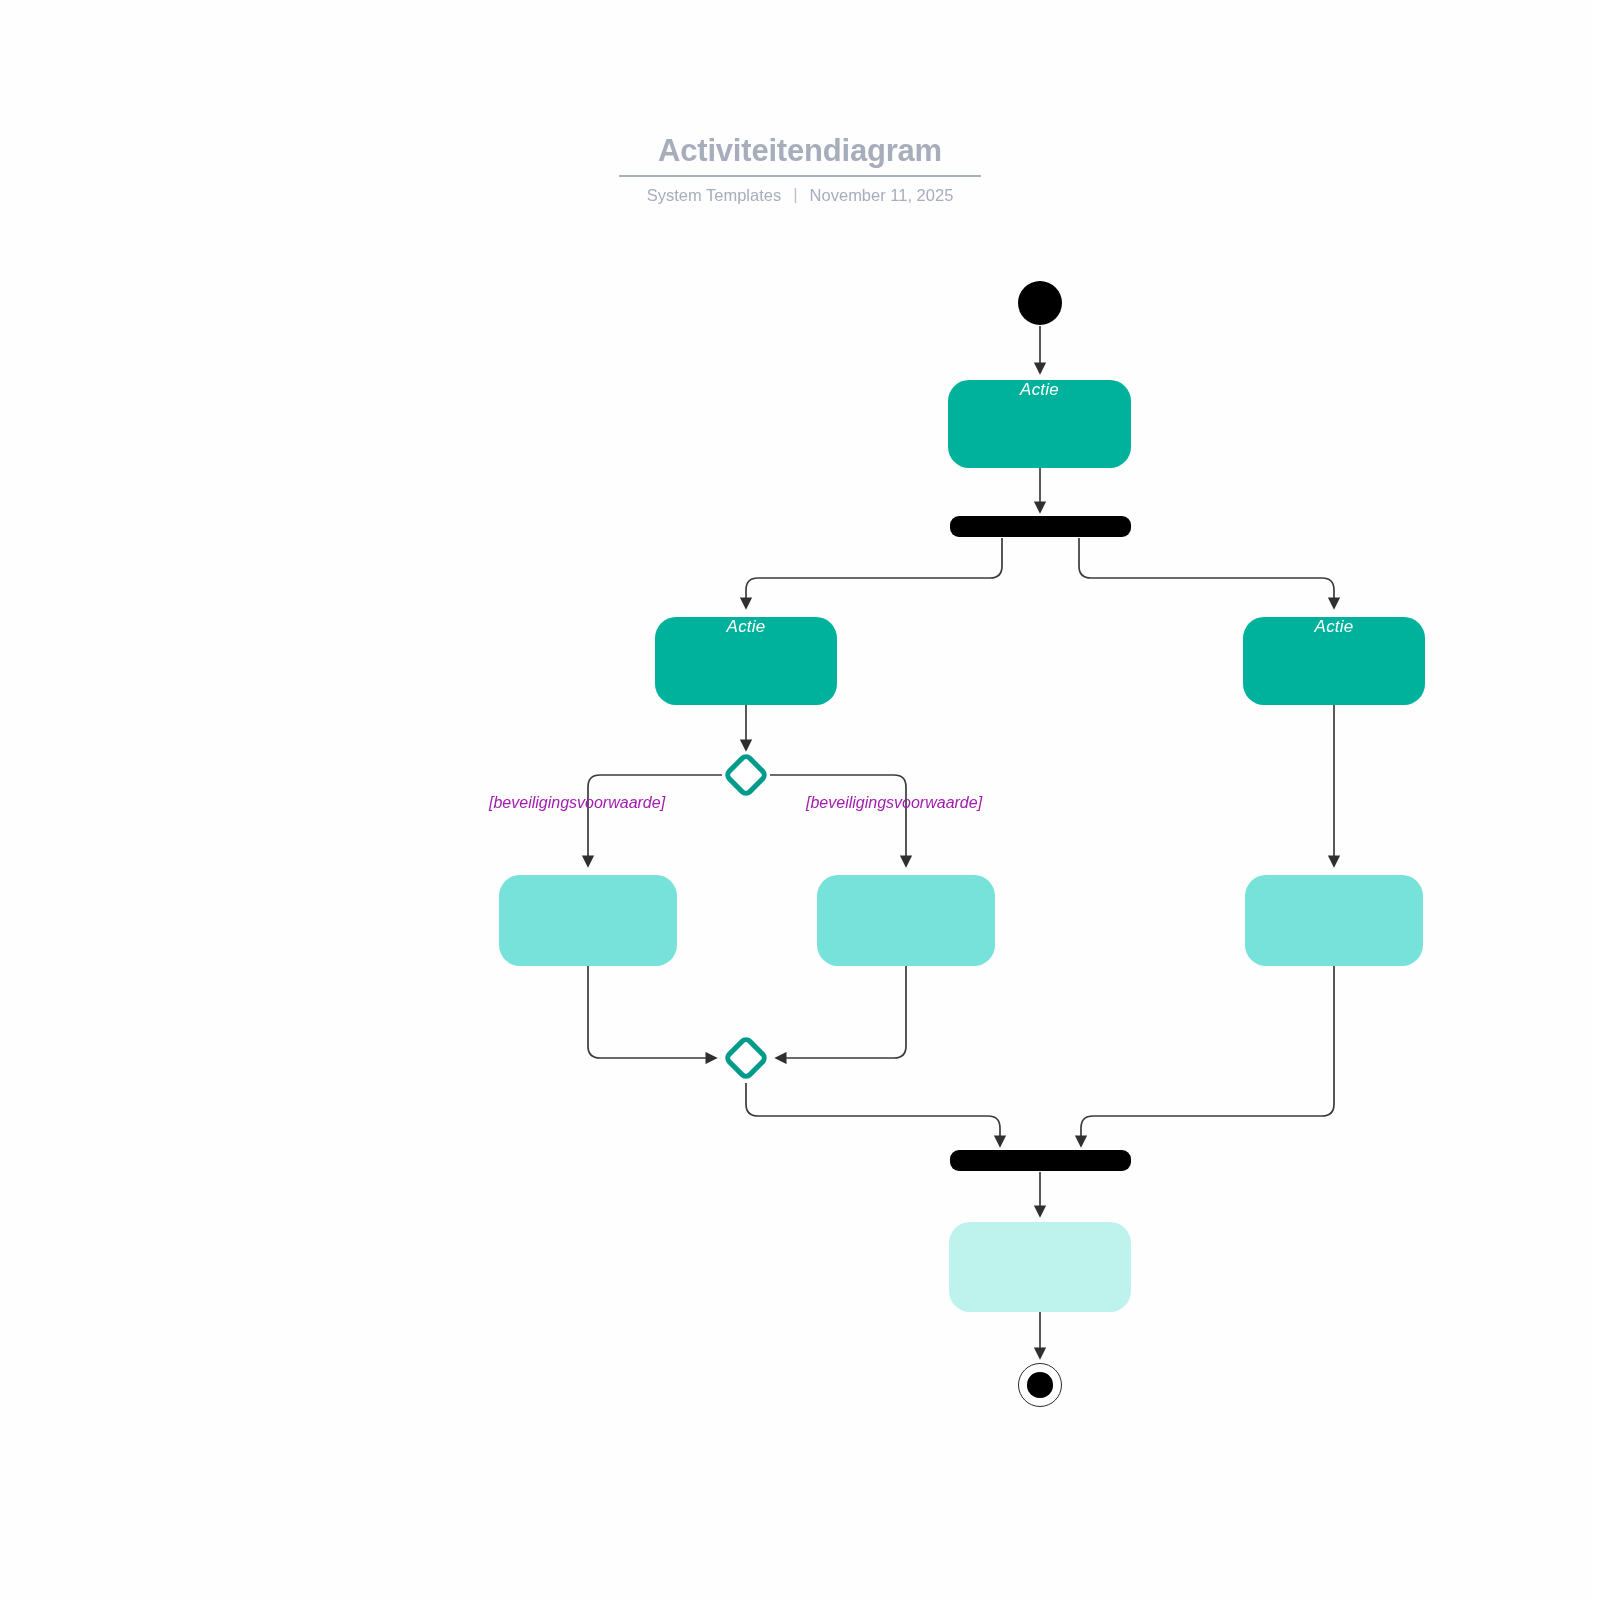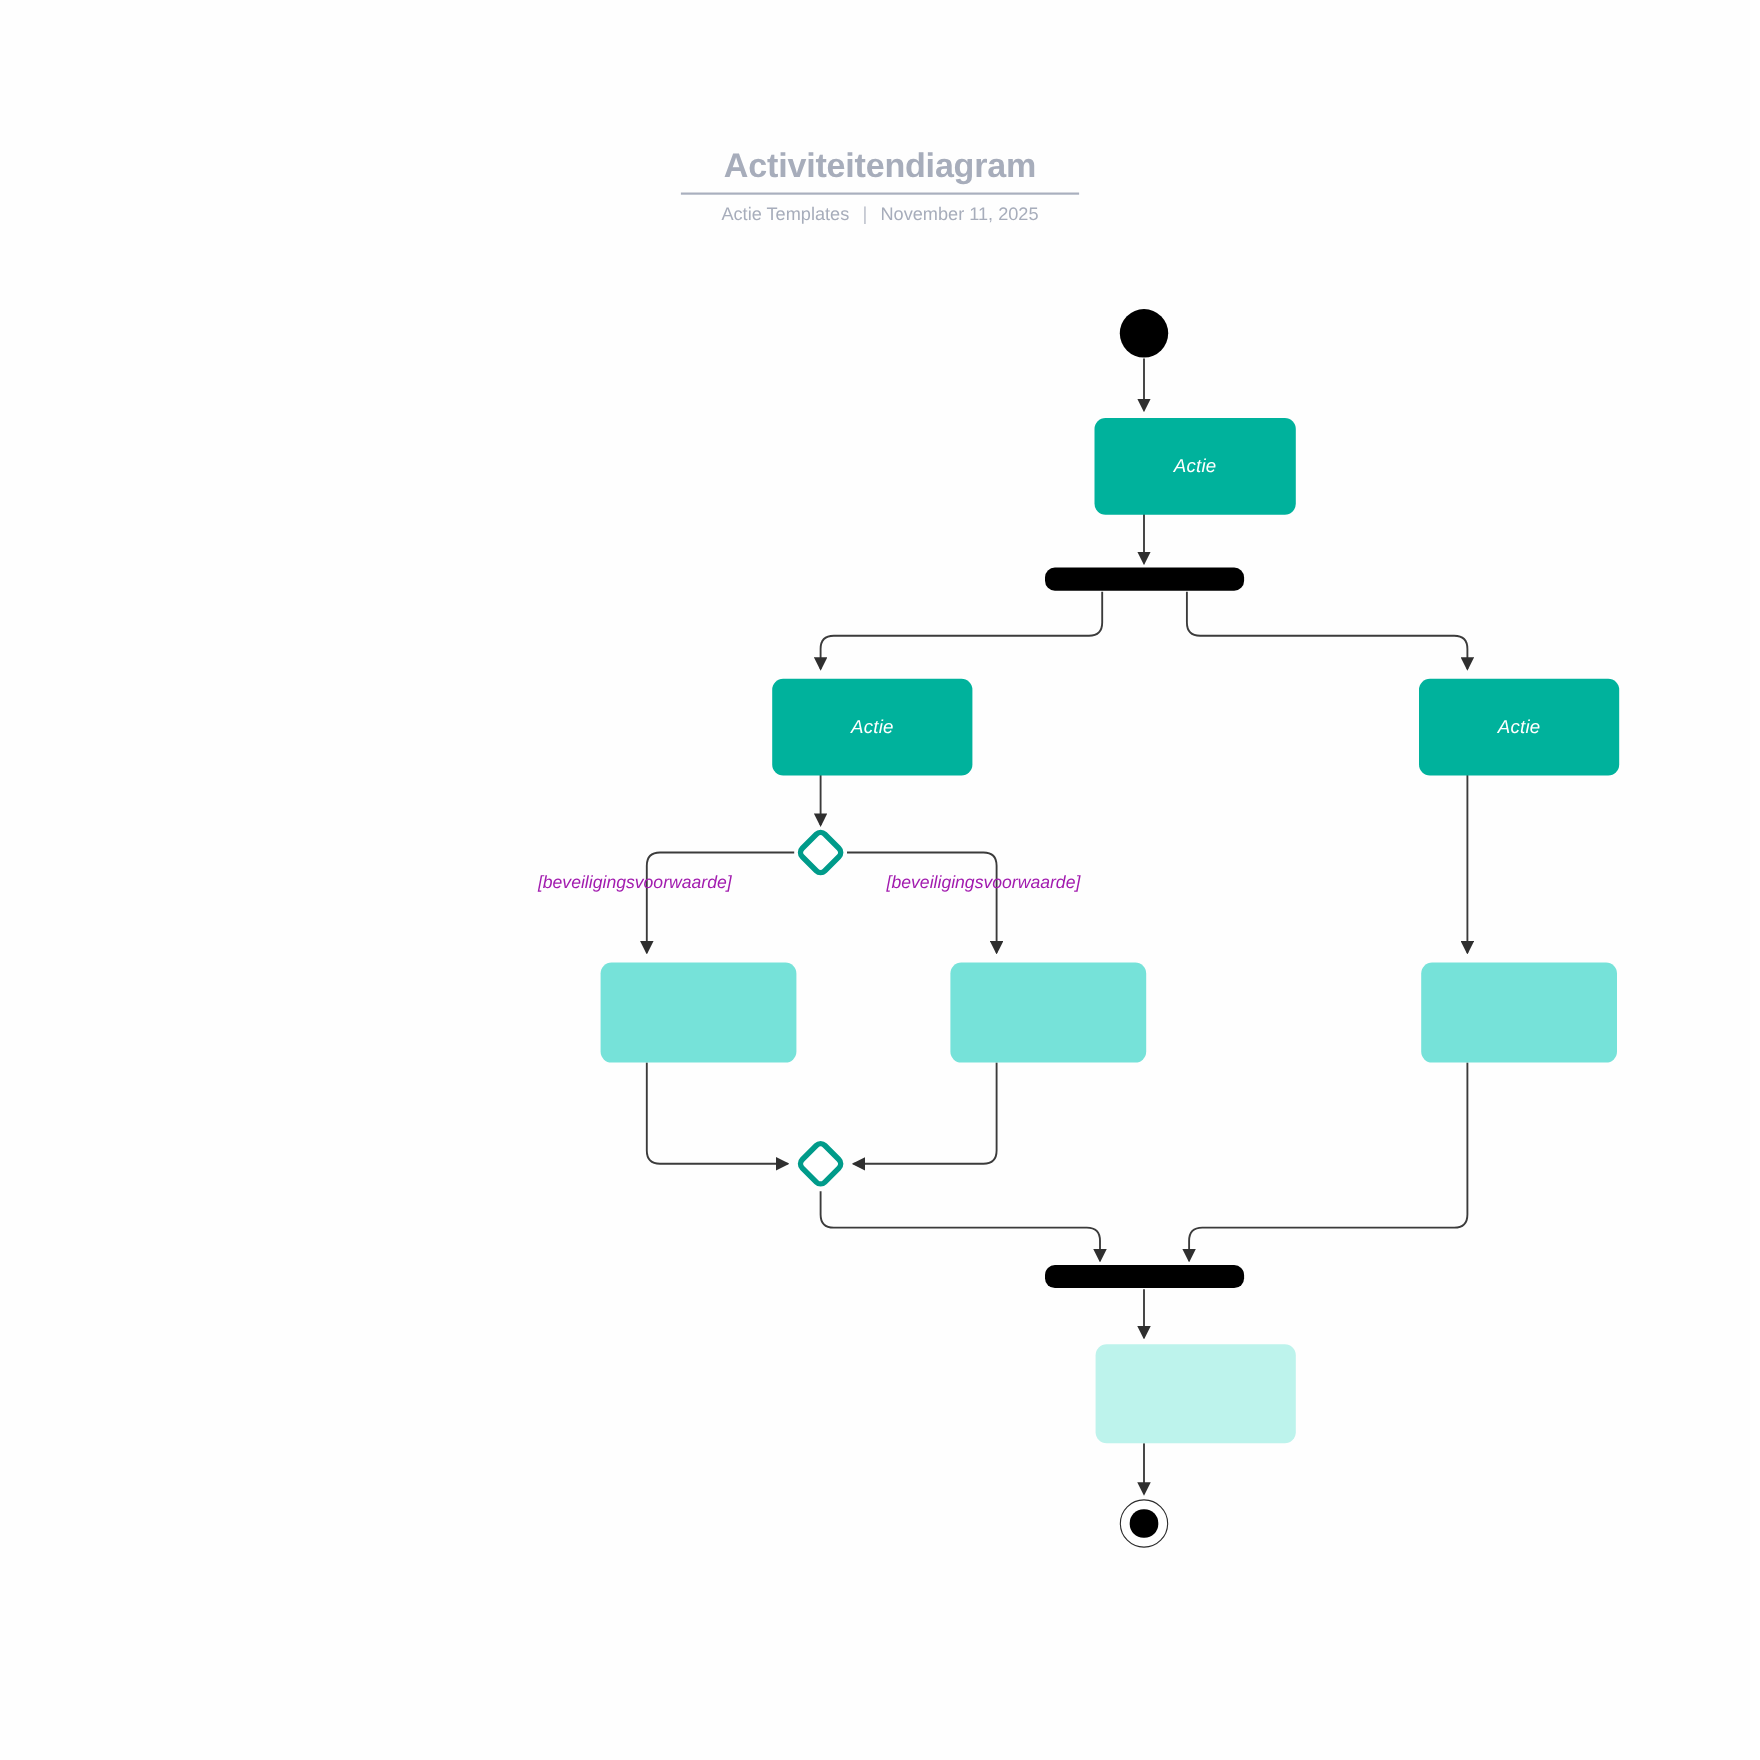--- a/index.html
+++ b/index.html
@@ -74,25 +74,24 @@
     height: 1600px;
   }
 
   
   .node {
     position: absolute;
     box-sizing: border-box;
   }
 
   .action-box {
-    border-radius: 10px;
+    border-radius: 21px;
     display: flex;
-    align-items: center;
+    align-items: flex-start;
     justify-content: center;
-    margin-left: 47px;
   }
   .action-label {
     font-style: italic;
     color: #ffffff;
     font-size: 17px;
     letter-spacing: 0.2px;
     user-select: none;
   }
 
   .initial-node {
@@ -140,21 +139,21 @@
 </style>
 </head>
 <body>
 
 <div id="canvas">
 
   <div class="header">
     <span class="header-title">Activiteitendiagram</span>
     <div class="header-rule"></div>
     <div class="header-sub">
-      <span class="sub-item">Actie Templates</span>
+      <span class="sub-item">System Templates</span>
       <span class="sub-divider">|</span>
       <span class="sub-item">November 11, 2025</span>
     </div>
   </div>
 
   <svg id="edges" viewBox="0 0 1600 1600" xmlns="http://www.w3.org/2000/svg">
     <defs>
       <marker id="arrow" viewBox="0 0 10 10" refX="8.6" refY="5" markerWidth="7.2" markerHeight="7.2" orient="auto-start-reverse">
         <path d="M 0 0 L 10 5 L 0 10 z" fill="#2f2f2f"></path>
       </marker>

